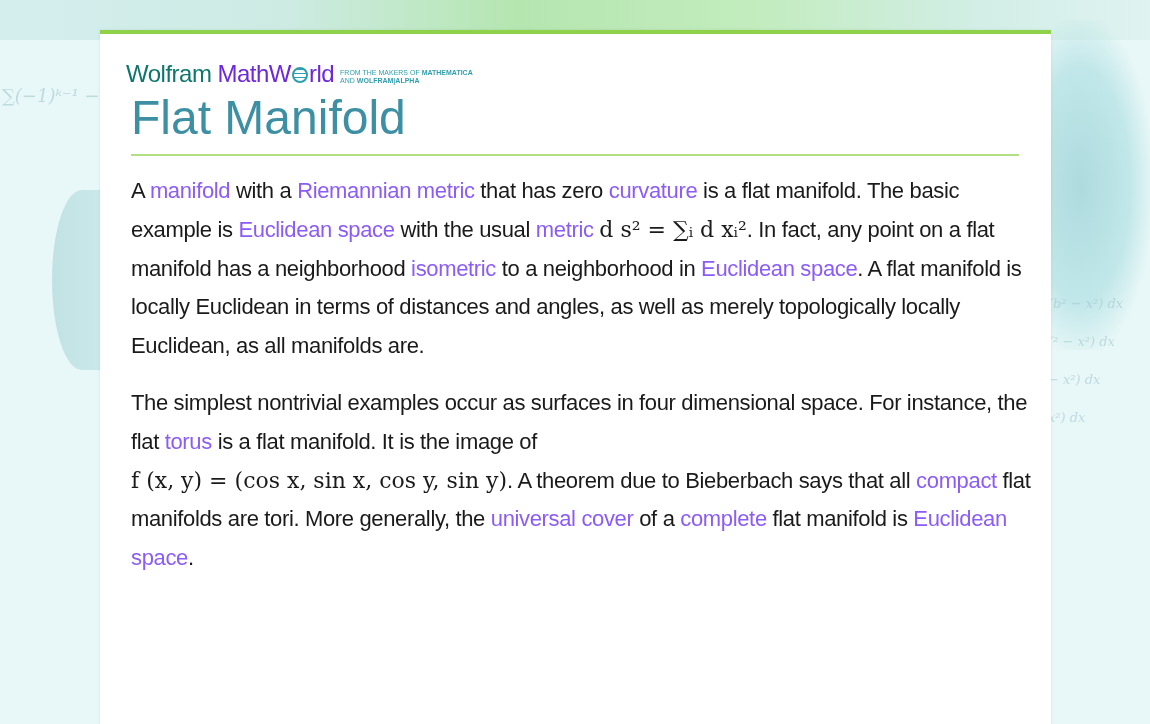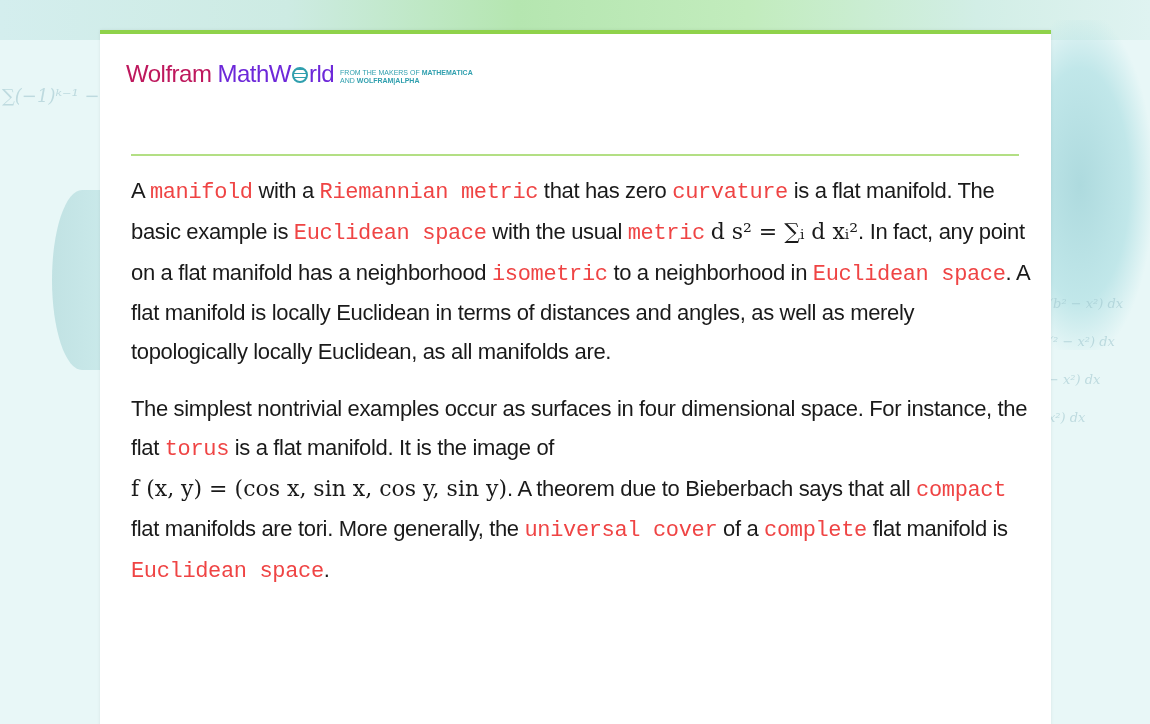--- a/index.html
+++ b/index.html
@@ -27,42 +27,42 @@
     }
     .bg-right-formulas { left: 1048px; top: 285px; font-size: 13px; line-height: 38px; }
 
     .card {
       position: absolute; left: 100px; top: 30px; width: 951px; height: 694px;
       background: #ffffff;
       border-top: 4px solid #8fd24a;
       box-shadow: 0 0 3px rgba(0,0,0,0.08);
     }
     .logo-row { position: absolute; left: 26px; top: 26px; display: flex; align-items: flex-end; }
-    .logo-wolfram { font-size: 24px; color: #be185d; letter-spacing: -0.5px; }
+    .logo-wolfram { font-size: 24px; color: #0f766e; letter-spacing: -0.5px; }
     .logo-mathworld { font-size: 24px; color: #6d28d9; margin-left: 6px; letter-spacing: -0.5px; }
     .globe {
       display: inline-block; width: 16px; height: 16px; border-radius: 50%;
       border: 2px solid #2f9fae; box-sizing: border-box; margin: 0 1px -1px 1px;
       background: repeating-linear-gradient(0deg, transparent 0 3px, #2f9fae 3px 4px);
     }
     .logo-tag { margin-left: 6px; font-size: 7px; line-height: 8px; color: #2f9fae; padding-bottom: 3px; }
     .logo-tag b { font-weight: bold; }
 
     .page-title {
       position: absolute; left: 31px; top: 56px; margin: 0;
       font-size: 48px; font-weight: normal; color: #3d8fa3; letter-spacing: 0px;
     }
     .title-rule { position: absolute; left: 31px; top: 120px; width: 888px; height: 2px; background: #b3df84; }
 
     .content {
       position: absolute; left: 31px; top: 138px; width: 900px;
       font-size: 22px; line-height: 38.8px; color: #1a1a1a; letter-spacing: -0.35px;
     }
     .content p { margin: 0 0 18px 0; }
-    .link { color: #ef4444; text-decoration: none; cursor: pointer; font-family: Liberation Mono, monospace; }
+    .link { color: #8b5cf6; text-decoration: none; cursor: pointer; }
     .math { font-family: "DejaVu Serif", serif; font-size: 22px; letter-spacing: 0; }
   </style>
 </head>
 <body>
 
 <div class="bg-top"></div>
 <div class="bg-left-shape"></div>
 <div class="bg-right-shape"></div>
 <div class="bg-deco bg-left-formula">∑(−1)ᵏ⁻¹  −ln</div>
 <div class="bg-deco bg-right-formulas">
@@ -75,20 +75,21 @@
 <div class="card">
   <div class="logo-row">
     <span class="logo-wolfram">Wolfram</span>
     <span class="logo-mathworld"><span>MathW</span><span class="globe"></span><span>rld</span></span>
     <span class="logo-tag">
       <span>FROM THE MAKERS OF</span> <b>MATHEMATICA</b><br>
       <span>AND</span> <b>WOLFRAM|ALPHA</b>
     </span>
   </div>
 
+  <h1 class="page-title">Flat Manifold</h1>
   <div class="title-rule"></div>
 
   <div class="content">
     <p><span>A </span><a class="link">manifold</a><span> with a </span><a class="link">Riemannian metric</a><span> that has zero </span><a class="link">curvature</a><span> is a flat manifold. The basic example is </span><a class="link">Euclidean space</a><span> with the usual </span><a class="link">metric</a> <span class="math">d s² = ∑ᵢ d xᵢ²</span><span>. In fact, any point on a flat manifold has a neighborhood </span><a class="link">isometric</a><span> to a neighborhood in </span><a class="link">Euclidean space</a><span>. A flat manifold is locally Euclidean in terms of distances and angles, as well as merely topologically locally Euclidean, as all manifolds are.</span></p>
 
     <p><span>The simplest nontrivial examples occur as surfaces in four dimensional space. For instance, the flat </span><a class="link">torus</a><span> is a flat manifold. It is the image of</span><br><span class="math">f (x, y) = (cos x, sin x, cos y, sin y)</span><span>. A theorem due to Bieberbach says that all </span><a class="link">compact</a><span> flat manifolds are tori. More generally, the </span><a class="link">universal cover</a><span> of a </span><a class="link">complete</a><span> flat manifold is </span><a class="link">Euclidean space</a><span>.</span></p>
   </div>
 </div>
 
 </body></html>

